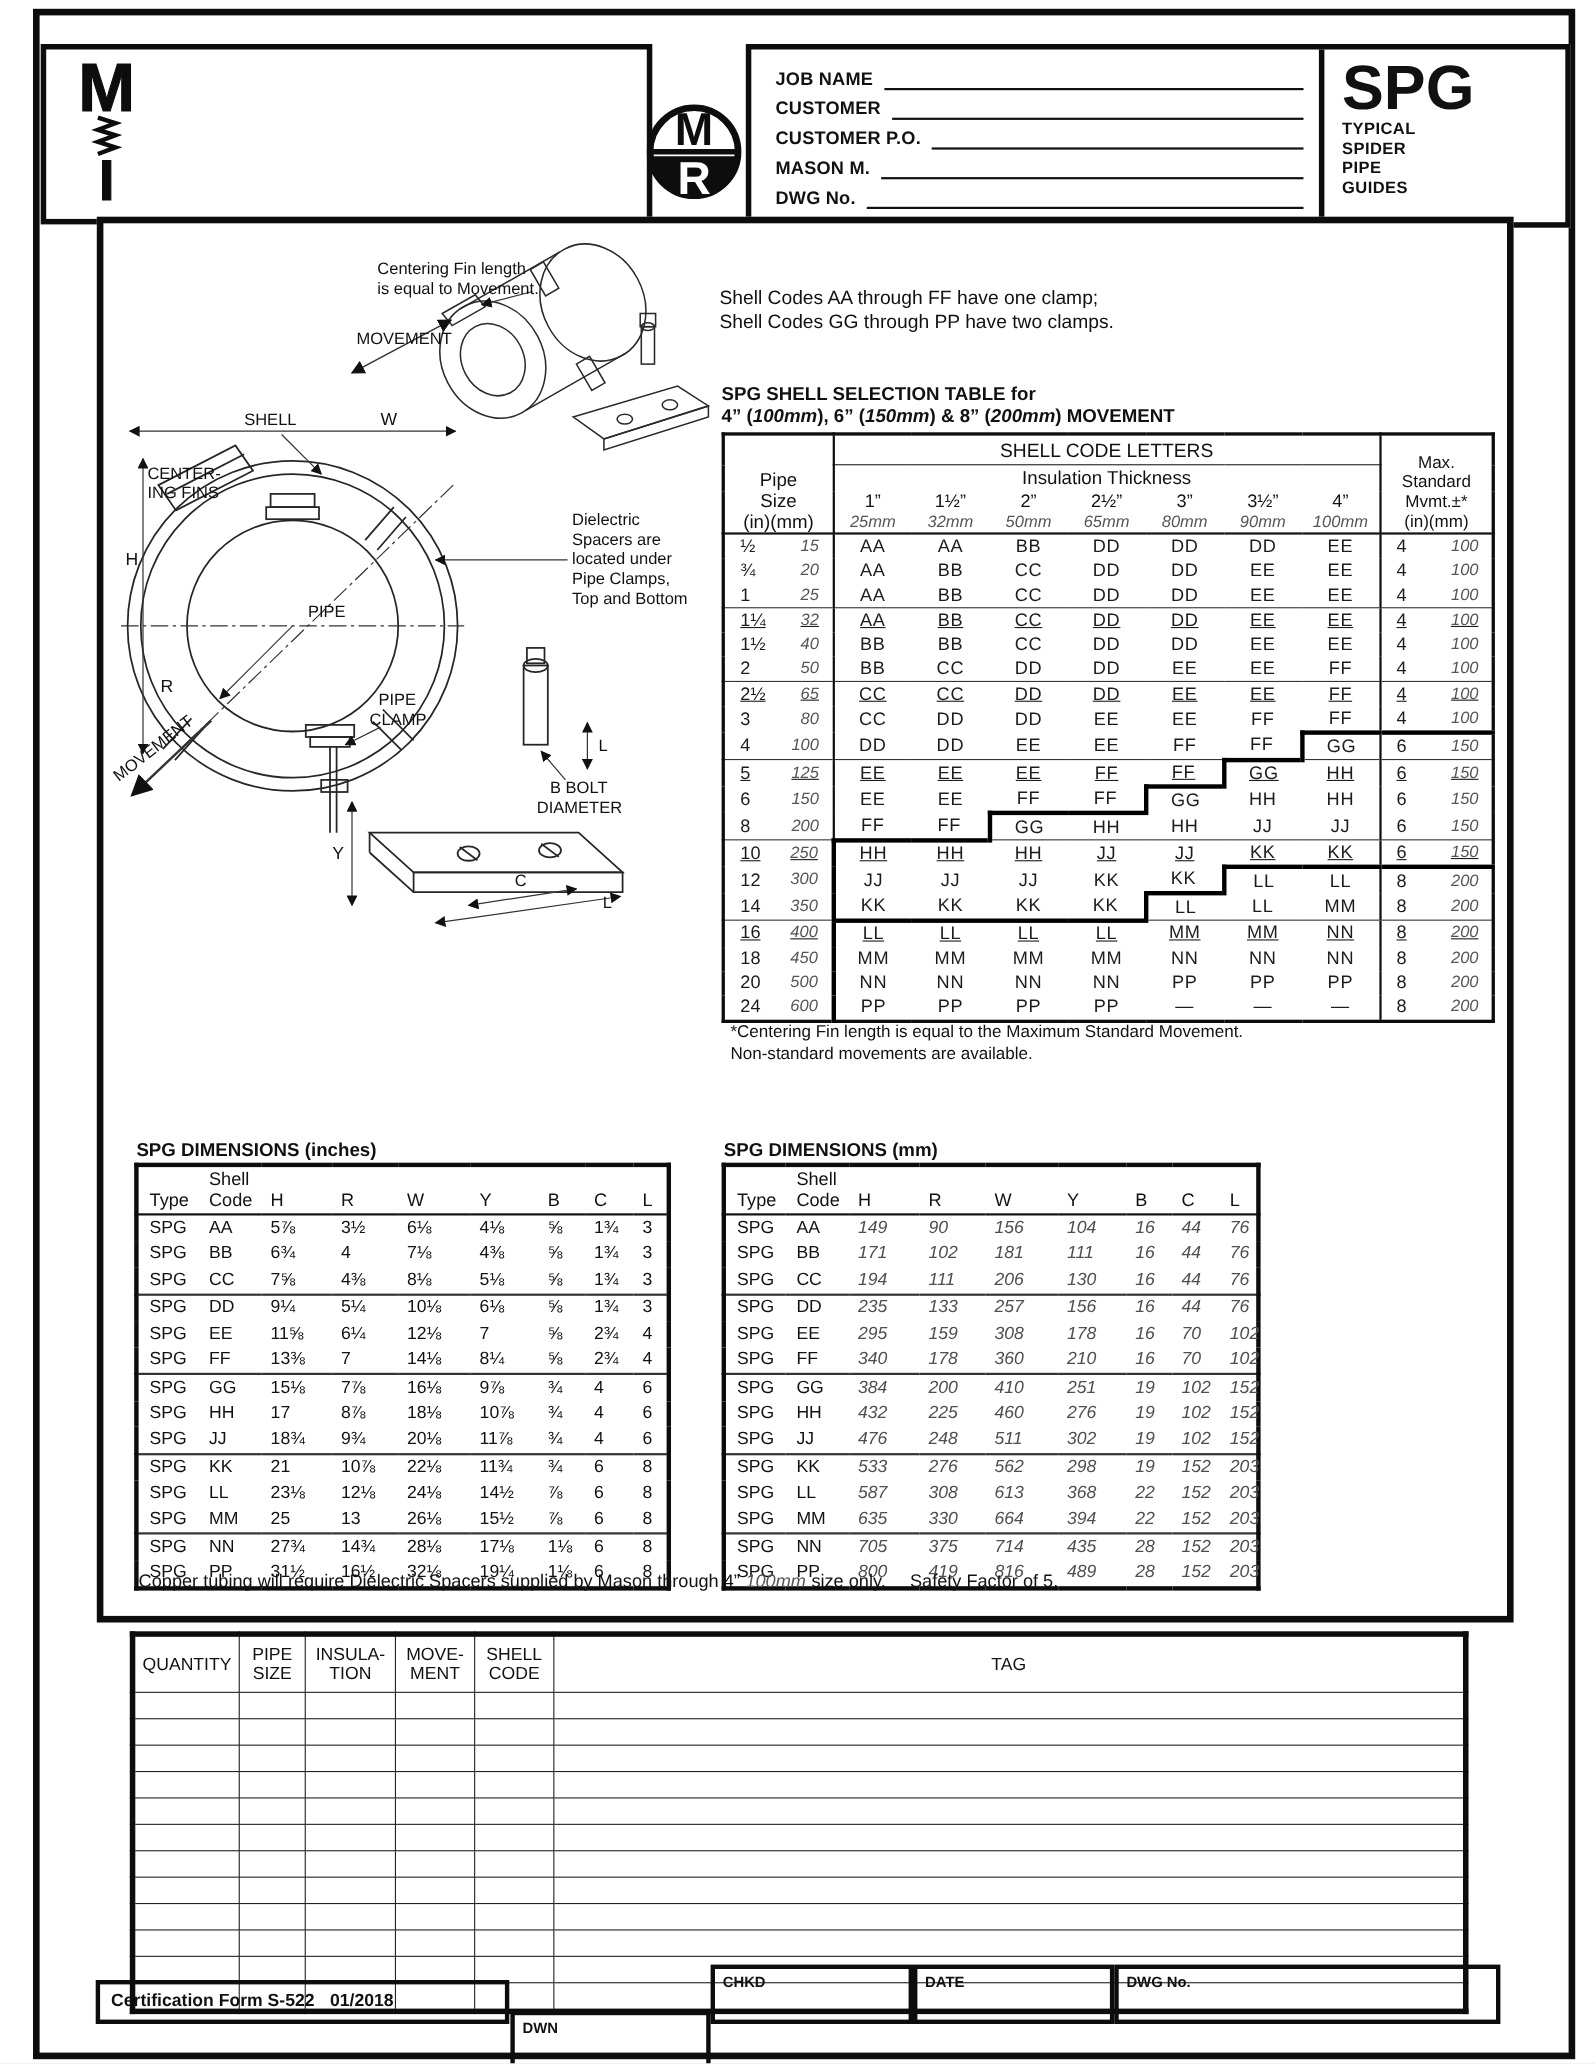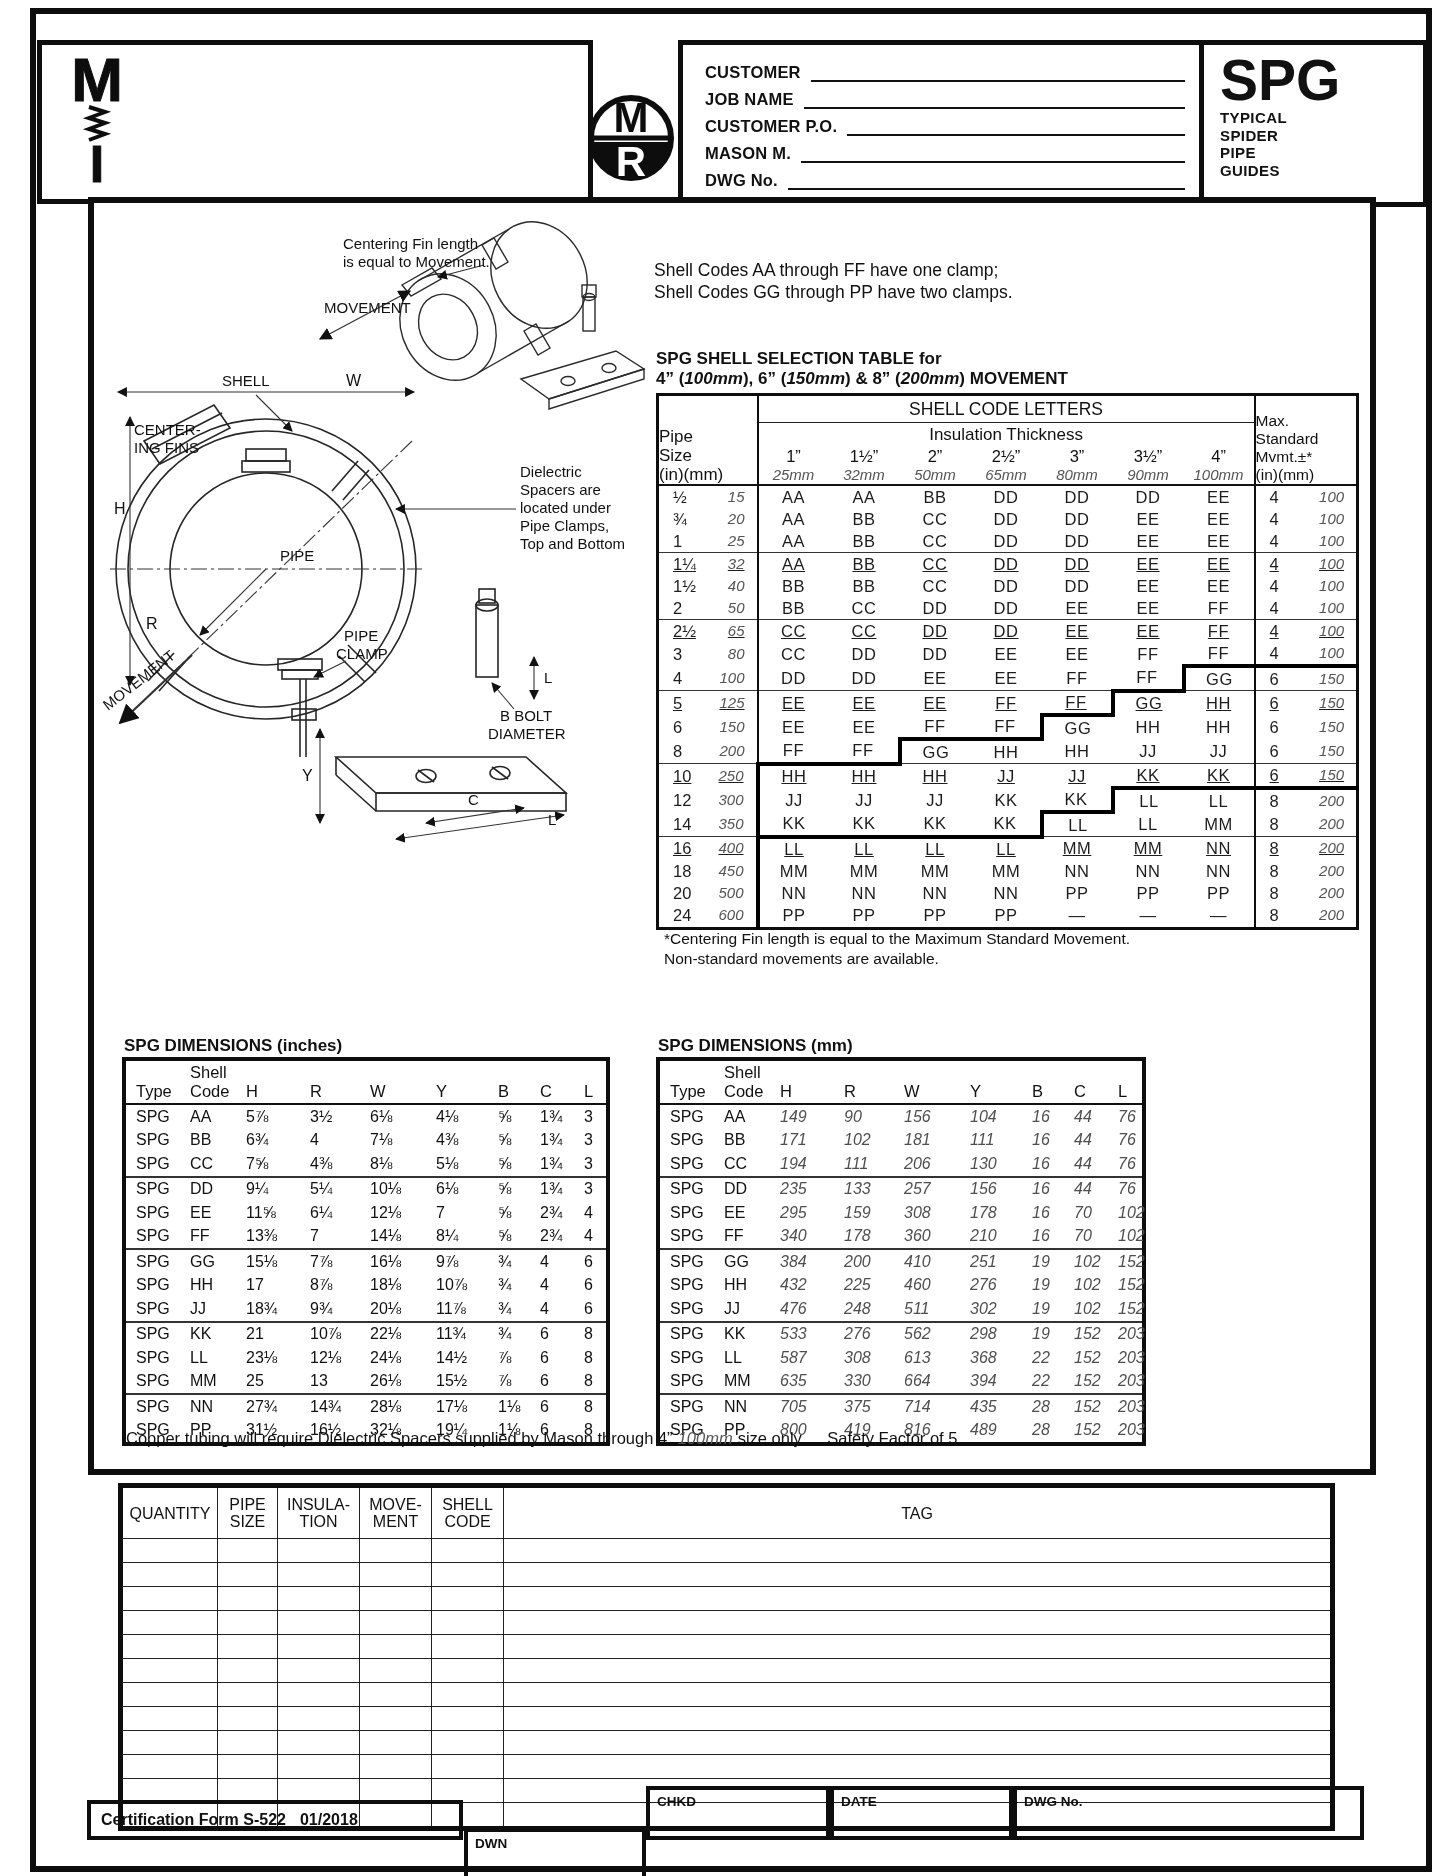--- a/index.html
+++ b/index.html
@@ -35,21 +35,21 @@
 
   table{border-collapse:collapse;}
   .sel-table{left:562px;top:190px;width:700px;table-layout:fixed;border:3px solid #0d0d0d;}
   .sel-table th,.sel-table td{padding:0;font-weight:normal;}
   .sel-table thead th{border-bottom:2px solid #111;}
   .hsc{font-size:17.5px;height:26px;text-align:center;border-bottom:1.5px solid #222 !important;}
   .hins{font-size:17px;height:24px;text-align:center;border-bottom:0 !important;}
   .selcol{vertical-align:bottom;text-align:center;}
   .cin{font-size:16.5px;line-height:19px;}
   .cmm,.dmm{font-style:italic;color:#555;font-size:15px;line-height:18px;}
-  .ph,.mh{vertical-align:bottom;text-align:left;font-size:17px;line-height:19px;}
+  .ph,.mh{vertical-align:bottom;text-align:center;font-size:17px;line-height:19px;}
   .ph{border-right:2.5px solid #0d0d0d;}
   .mh{border-left:2.5px solid #0d0d0d;font-size:15.5px;line-height:18px;}
   .sel-table tbody td{height:22px;text-align:center;font-size:16.5px;letter-spacing:.6px;color:#1c1c1c;}
   td.pipe{border-right:2.5px solid #0d0d0d;}
   td.mv{border-left:2.5px solid #0d0d0d;}
   .duo{display:flex;justify-content:space-between;padding:0 12px 0 14px;letter-spacing:0;}
   .din{font-size:16.5px;}
   .sel-table tr.grp td{border-top:1.8px solid #333;text-decoration:underline;}
   .sel-table td.bt{border-top:4px solid #000 !important;}
   .sel-table td.bl{border-left:4px solid #000;}
@@ -103,25 +103,25 @@
       <path d="M7,62 a38,38 0 0 0 76,0 z" fill="#0d0d0d"></path>
       <line x1="7" y1="58" x2="83" y2="58" stroke="#0d0d0d" stroke-width="5"></line>
       <text x="45" y="52" text-anchor="middle" font-family="Liberation Serif,serif" font-weight="bold" font-size="42" fill="#0d0d0d">M</text>
       <text x="45" y="96" text-anchor="middle" font-family="Liberation Serif,serif" font-weight="bold" font-size="42" fill="#ffffff">R</text>
     </svg>
   </div>
 
   <div class="abs job-box">
     <div class="job-fields">
         <div class="jfrow">
-          <span class="jflabel">CUSTOMER</span>
+          <span class="jflabel">JOB NAME</span>
           <span class="jfline"></span>
         </div>
         <div class="jfrow">
-          <span class="jflabel">JOB NAME</span>
+          <span class="jflabel">CUSTOMER</span>
           <span class="jfline"></span>
         </div>
         <div class="jfrow">
           <span class="jflabel">CUSTOMER P.O.</span>
           <span class="jfline"></span>
         </div>
         <div class="jfrow">
           <span class="jflabel">MASON M.</span>
           <span class="jfline"></span>
         </div>

